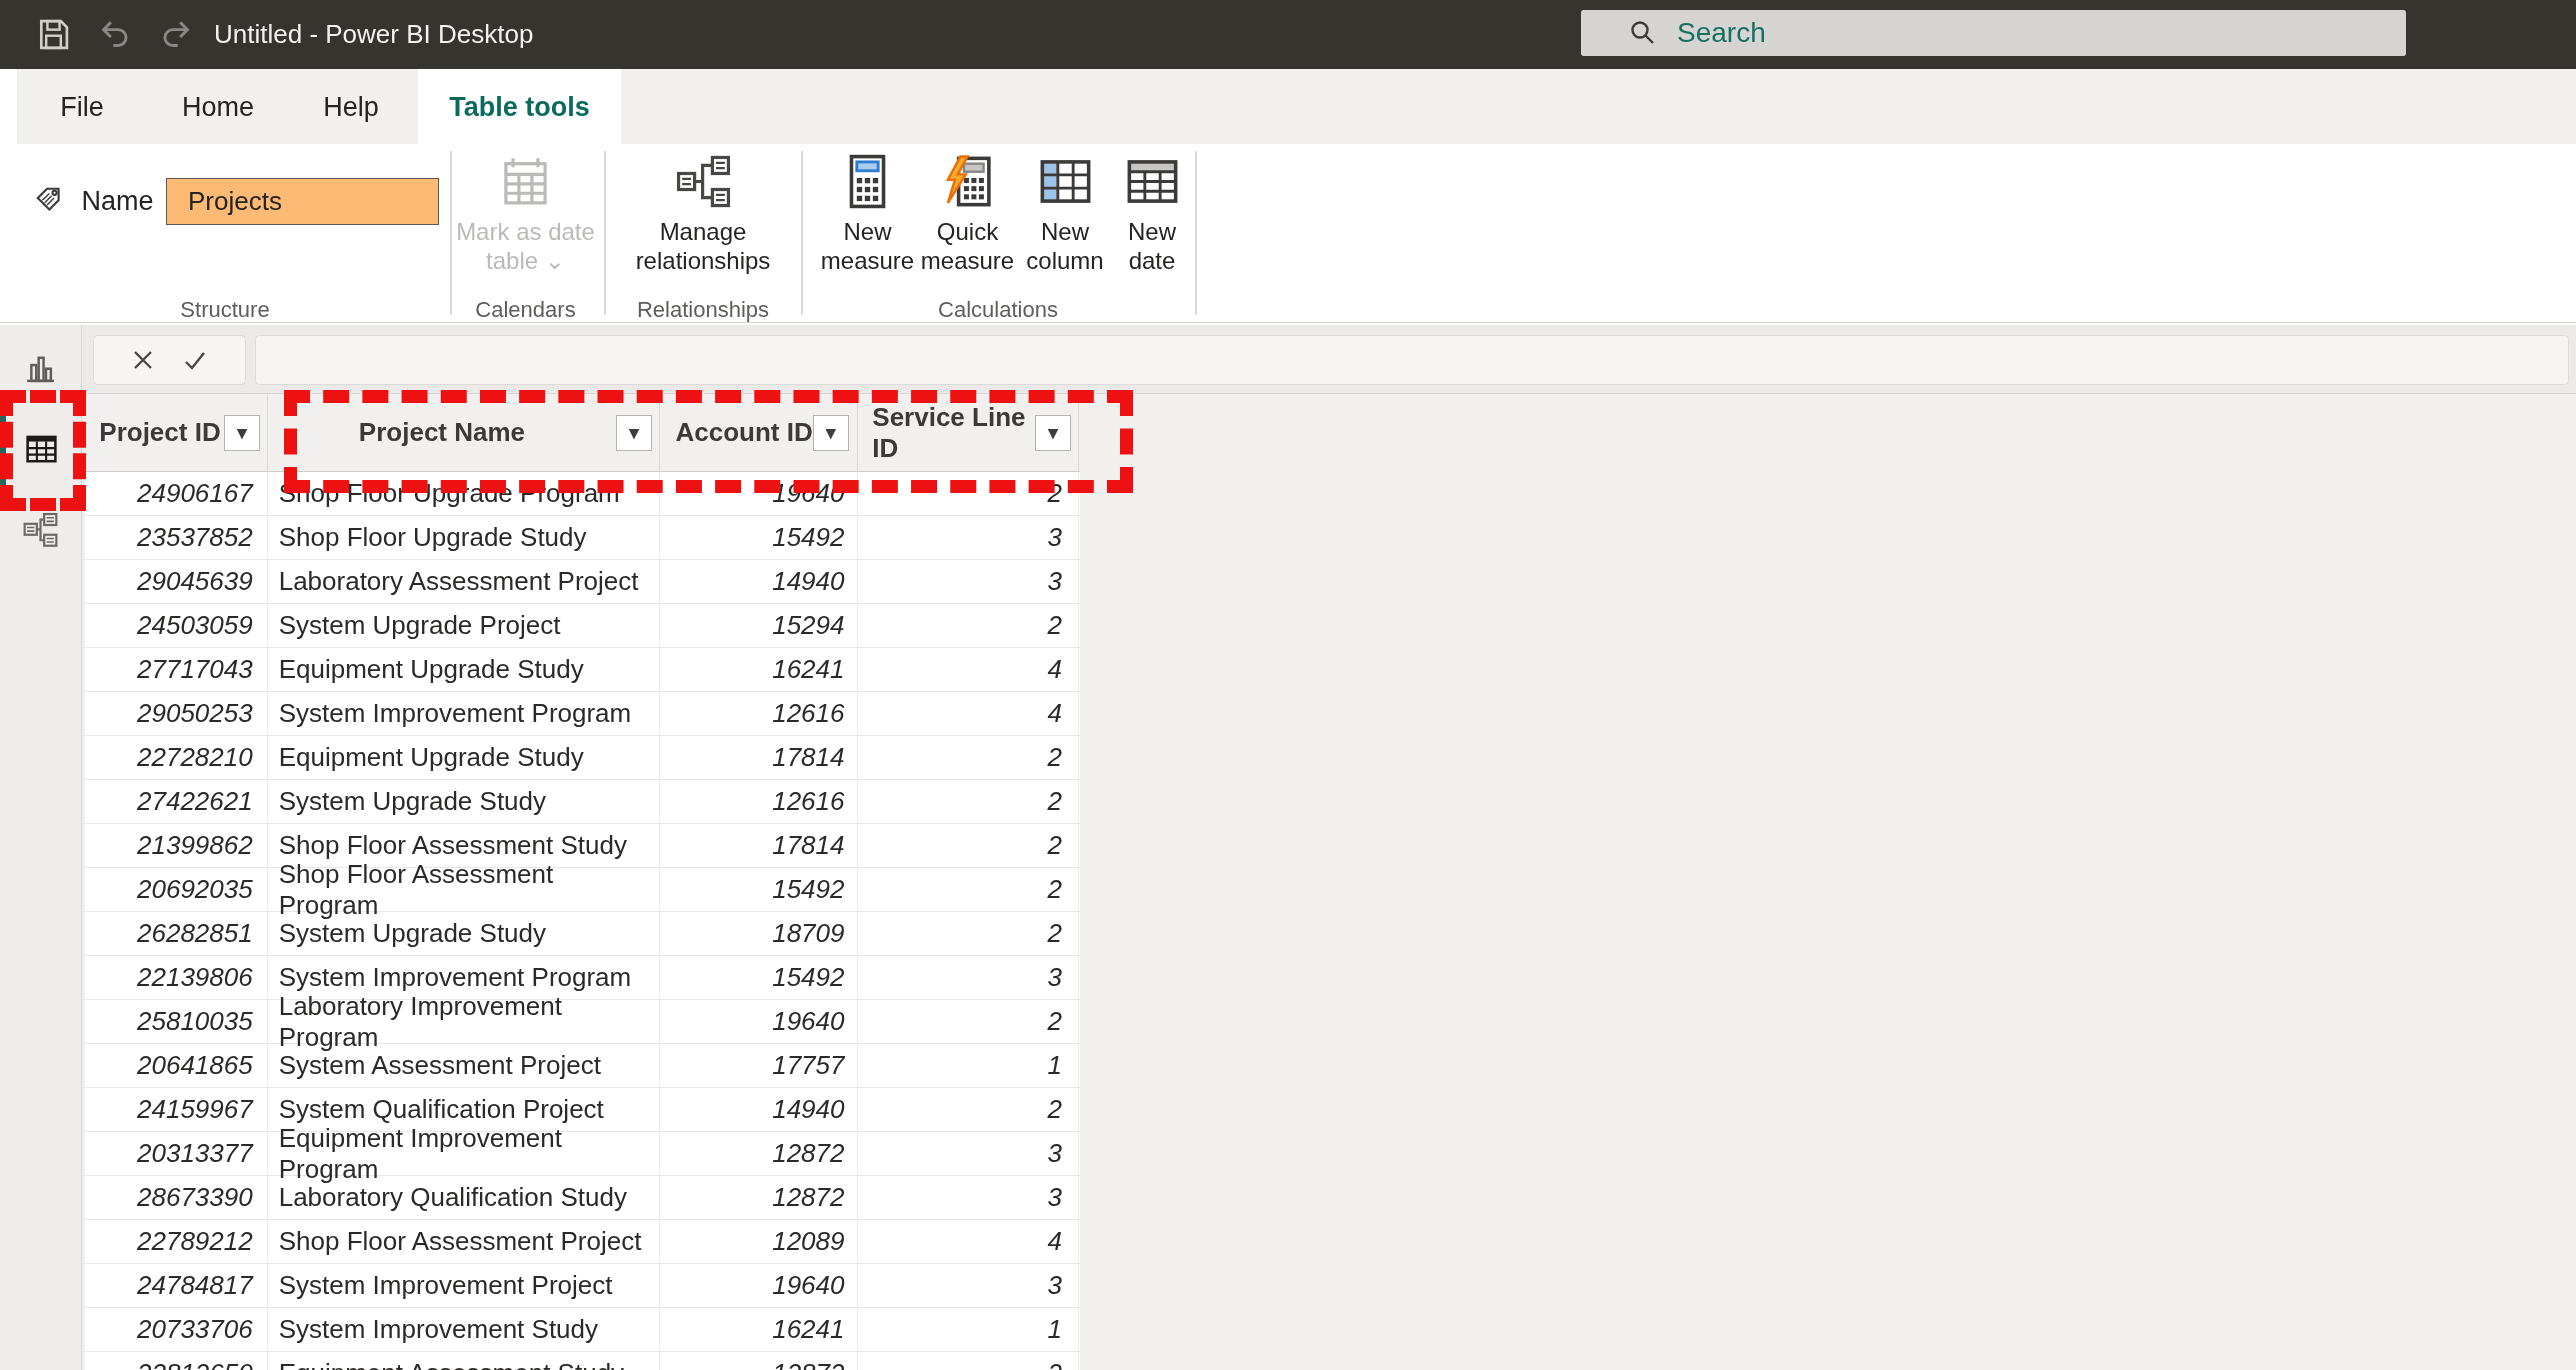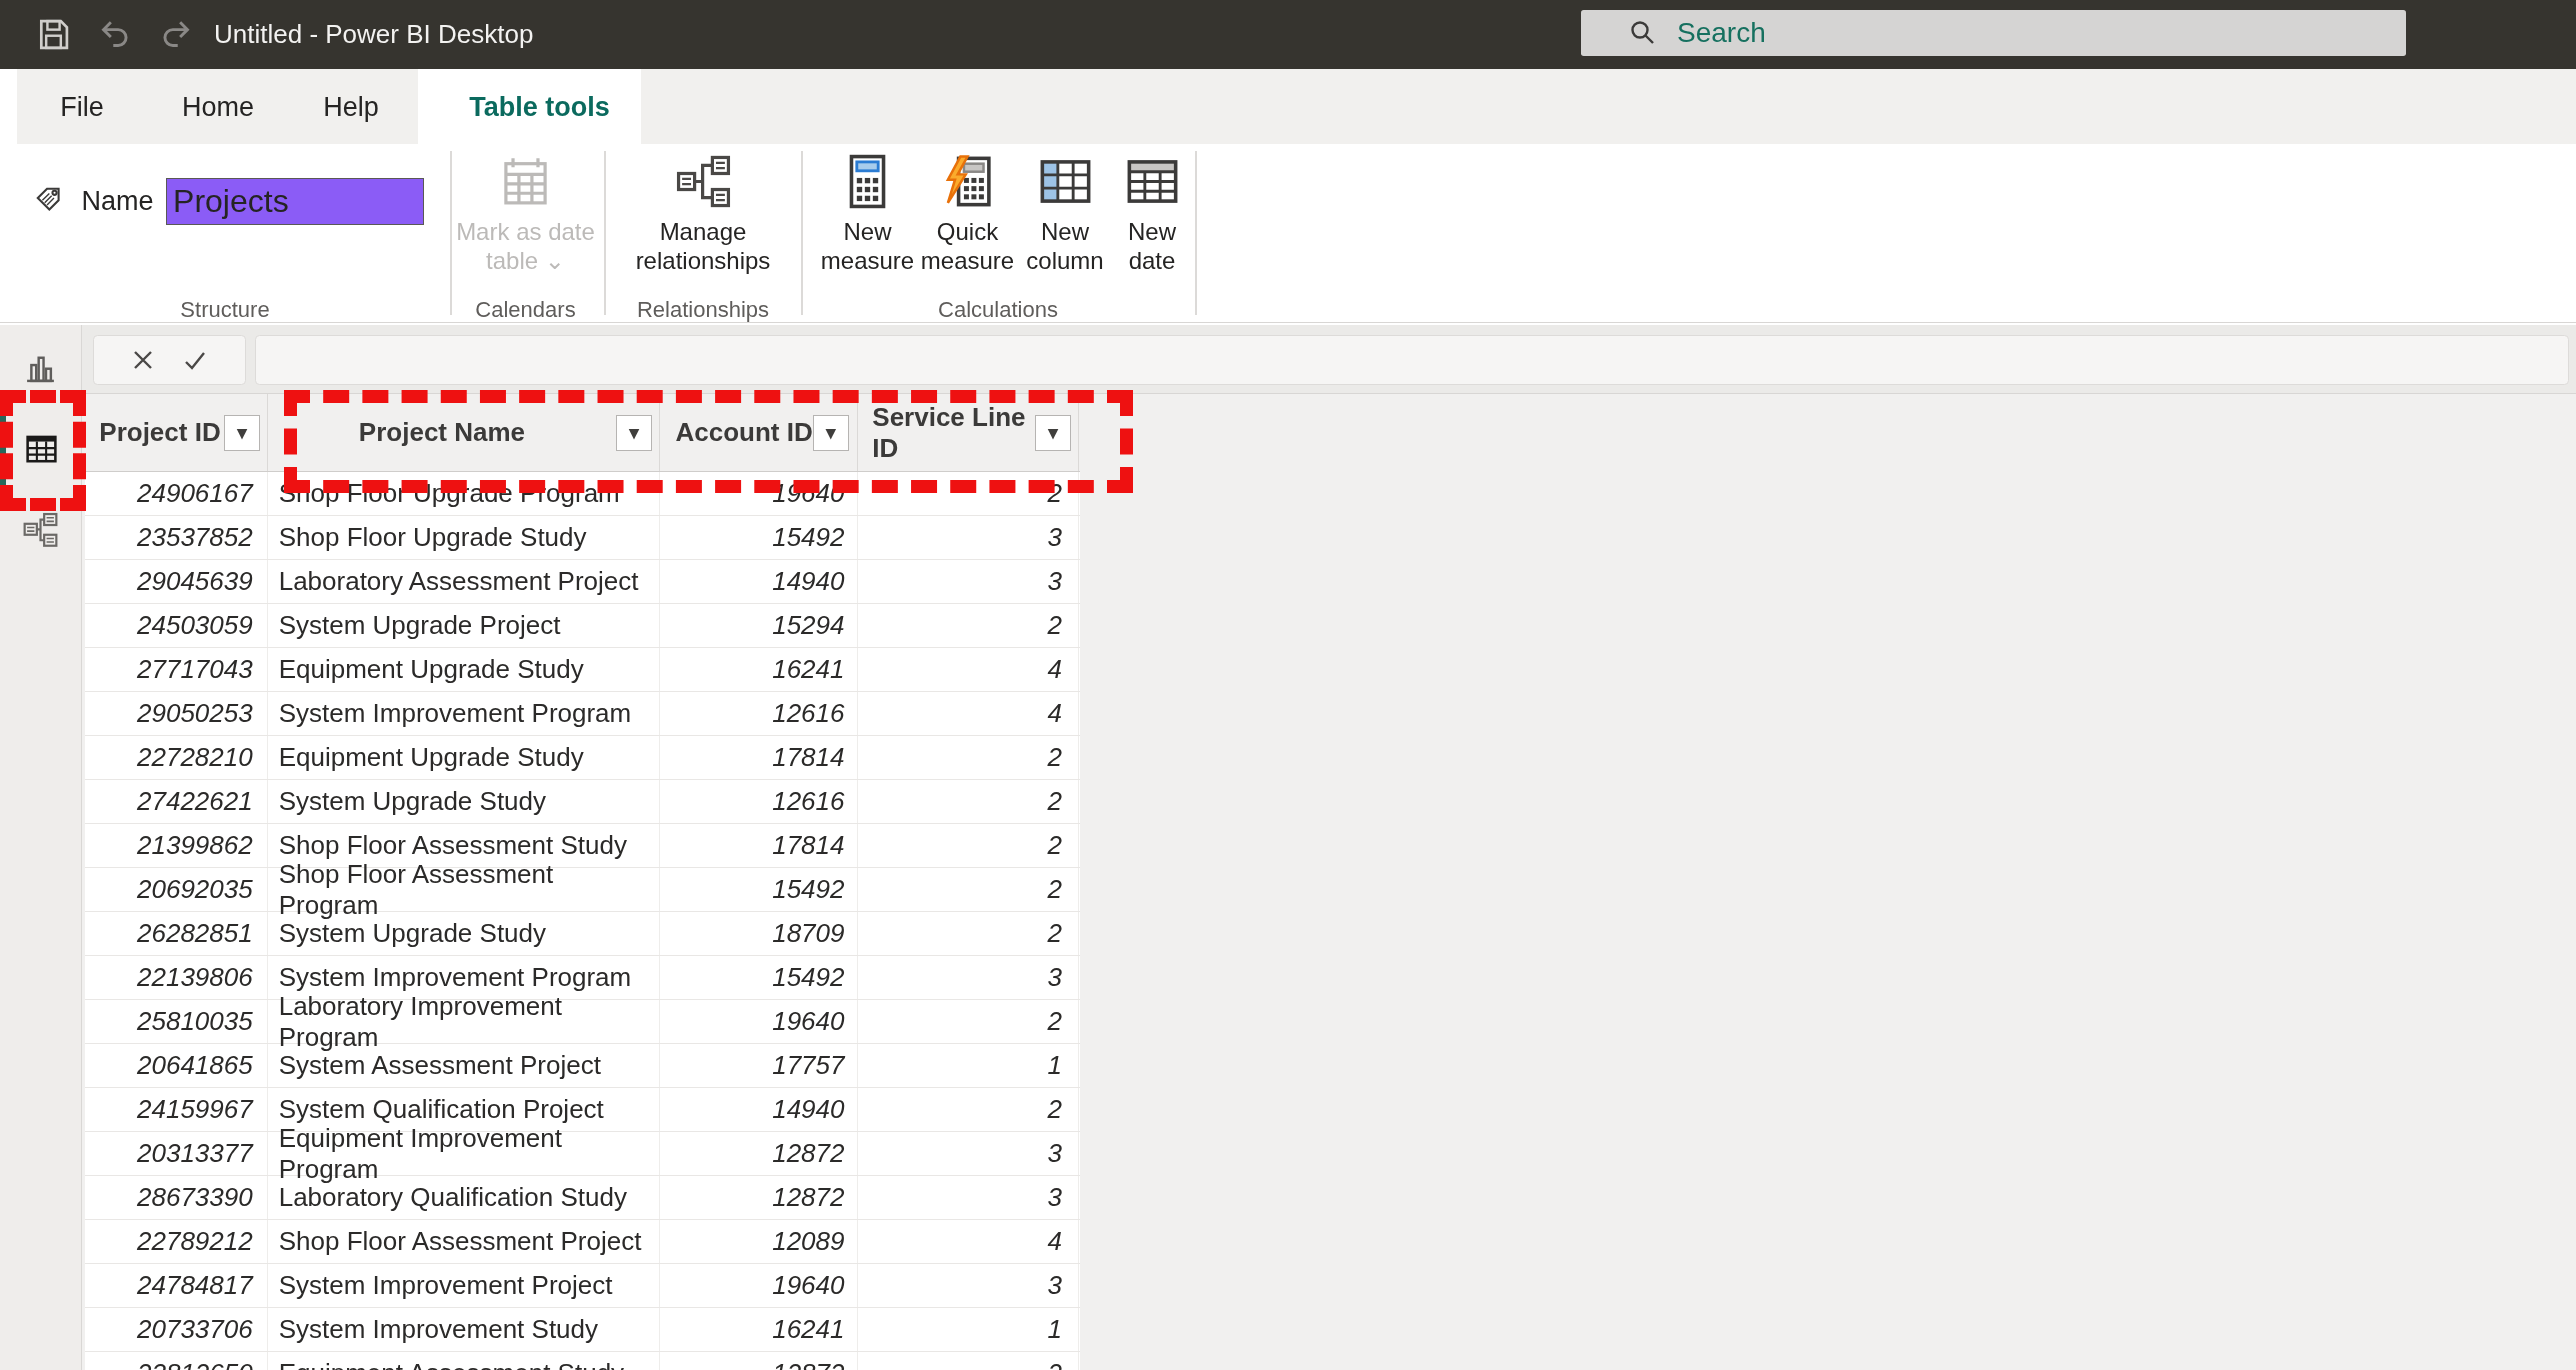--- a/index.html
+++ b/index.html
@@ -19,32 +19,32 @@
   .searchbox svg{margin-left:46px;width:32px;height:32px;flex:0 0 auto;}
   .search-text{margin-left:18px;color:#16705f;font-size:28px;}
 
   
   .tabrow{position:absolute;left:17px;top:69px;width:2576px;height:76px;background:#f1f0ee;}
   .rtab{position:absolute;top:0;height:76px;display:flex;align-items:center;
         justify-content:center;font-size:27px;color:#252423;}
   .rtab.t-file{left:27px;width:76px;}
   .rtab.t-home{left:143px;width:116px;}
   .rtab.t-help{left:287px;width:94px;}
-  .rtab.t-tools{left:401px;width:203px;background:#ffffff;color:#0b6a5e;font-weight:600;padding-left:20px;}
+  .rtab.t-tools{left:401px;width:203px;background:#ffffff;color:#0b6a5e;font-weight:600;}
   .tab-underline{position:absolute;left:430px;top:126px;width:146px;height:8px;background:#189478;}
 
   
   .ribbon{position:absolute;left:0;top:144px;width:2576px;height:178px;background:#ffffff;
           border-bottom:1.8px solid #d8d6d4;}
   .name-row{position:absolute;left:32px;top:32px;height:50px;display:flex;align-items:center;gap:12.5px;}
   .name-row svg{width:37px;height:37px;}
   .name-label{font-size:27px;color:#252423;}
-  .name-input{width:250px;height:45px;border:1.8px solid #5a5856;background:#8b5cf6;
-              font-family:"Liberation Sans",sans-serif;font-size:32px;color:#252423;
-              padding:0 0 0 6px;outline:none;}
+  .name-input{width:250px;height:45px;border:1.8px solid #5a5856;background:#fdba74;
+              font-family:"Liberation Sans",sans-serif;font-size:26px;color:#252423;
+              padding:0 0 0 21px;outline:none;}
   .rgroup-label{position:absolute;top:153px;height:25px;line-height:25px;text-align:center;
                 font-size:22px;color:#5f5d5b;}
   .g-structure{left:0;width:450px;}
   .g-calendars{left:454px;width:143px;}
   .g-relationships{left:607px;width:192px;}
   .g-calculations{left:801px;width:394px;}
   .rdivider{position:absolute;top:7.1px;height:164px;width:1.8px;background:#dcdad8;}
   .rbtn{position:absolute;top:5.4px;display:flex;flex-direction:column;align-items:center;}
   .rbtn .ric{width:57px;height:57px;margin-top:3.6px;}
   .rbtn .rlabel{margin-top:7.1px;font-size:24px;line-height:29px;color:#252423;text-align:center;}

